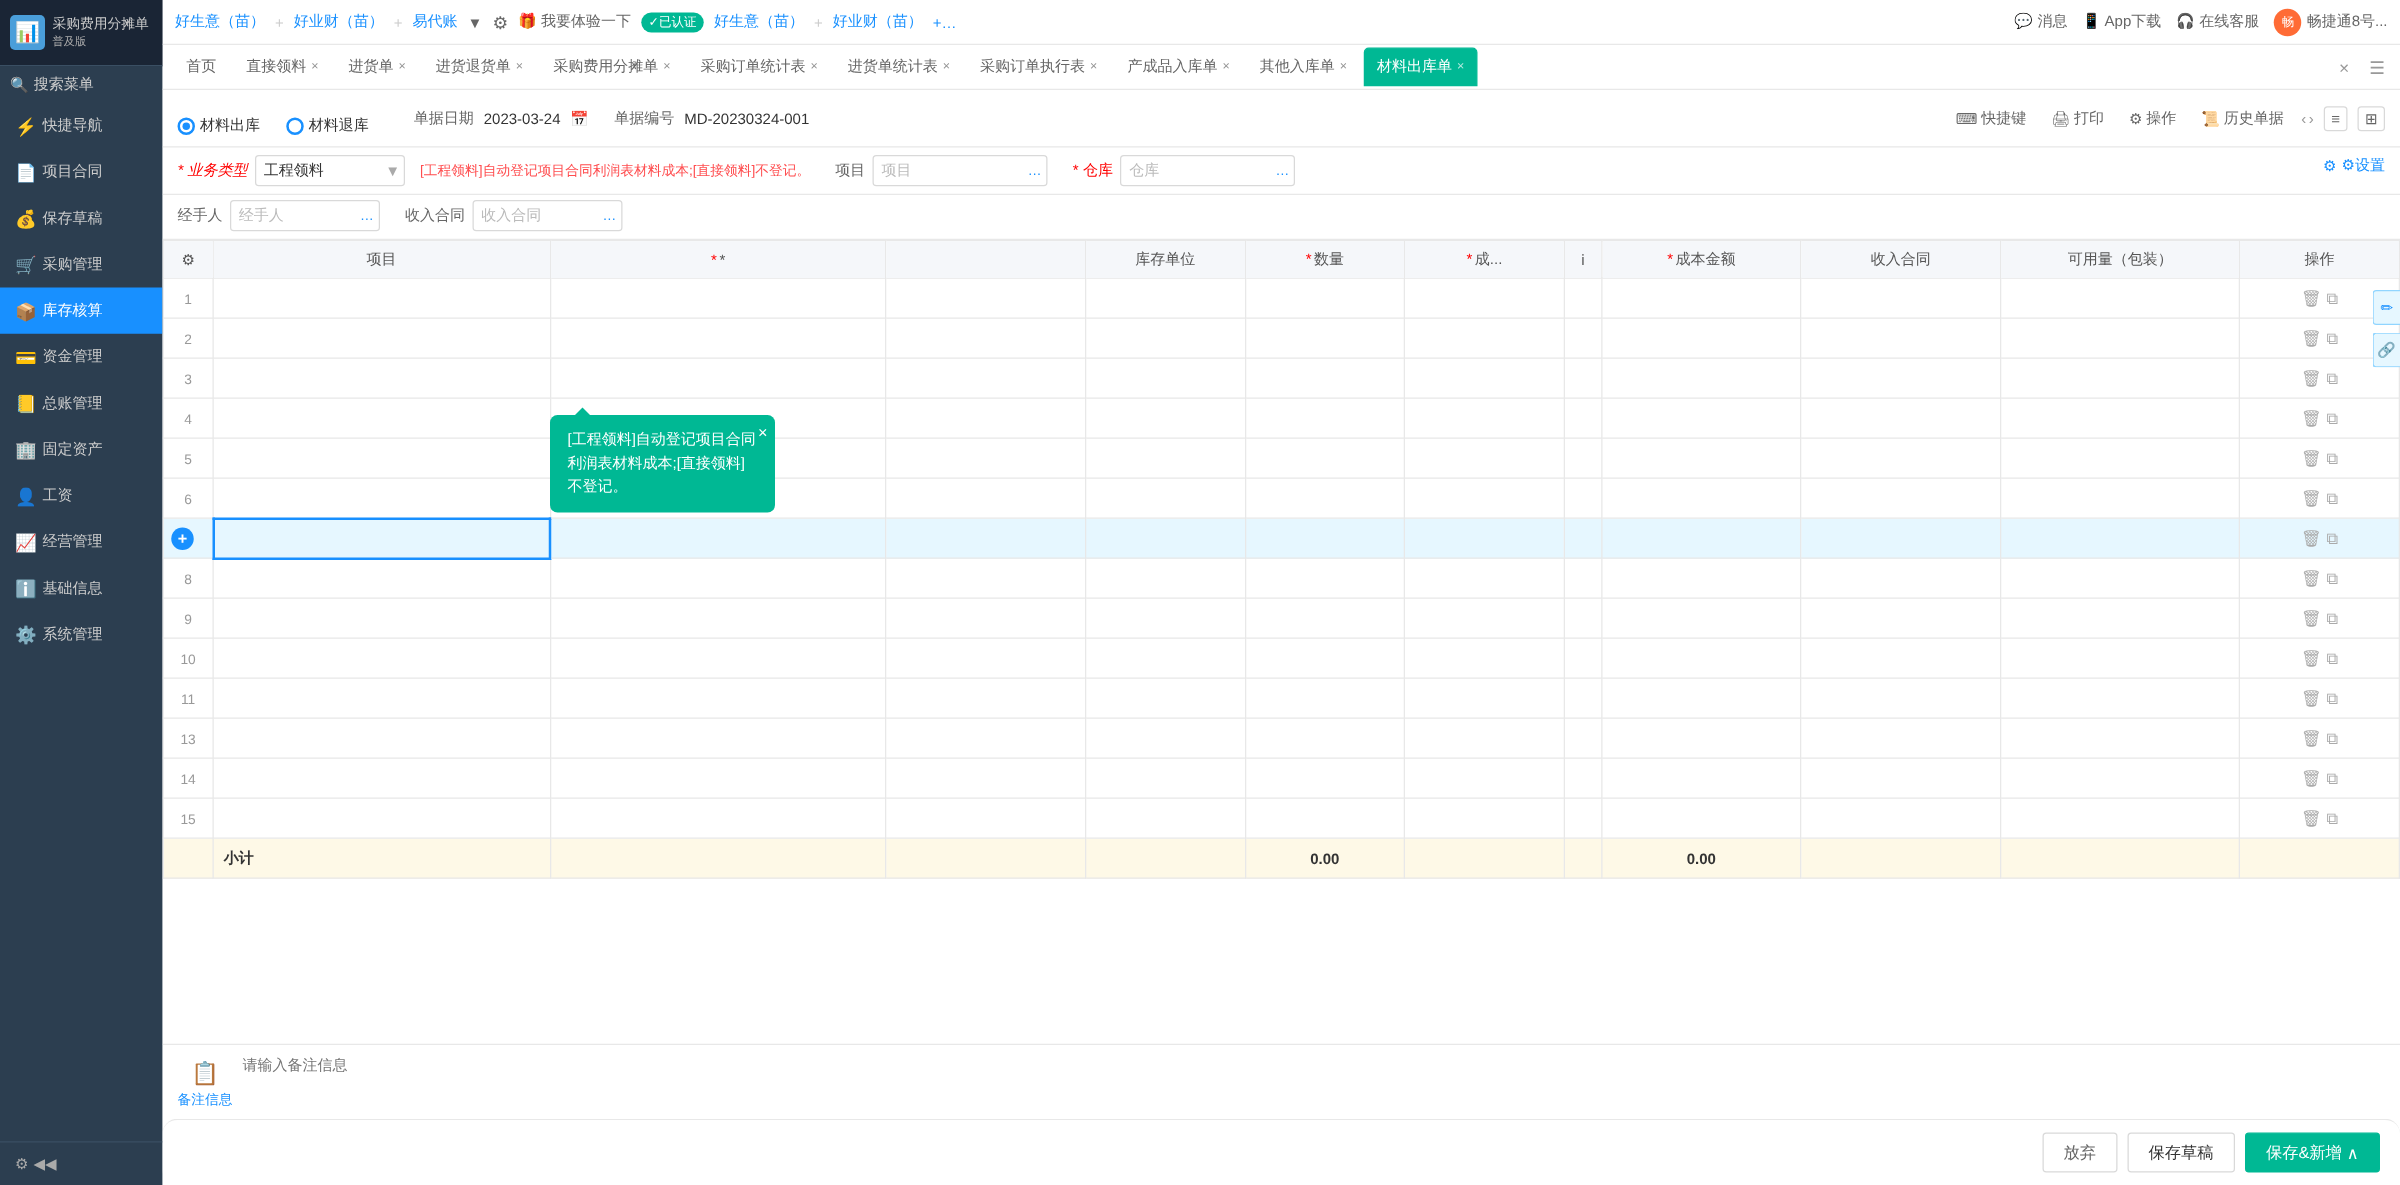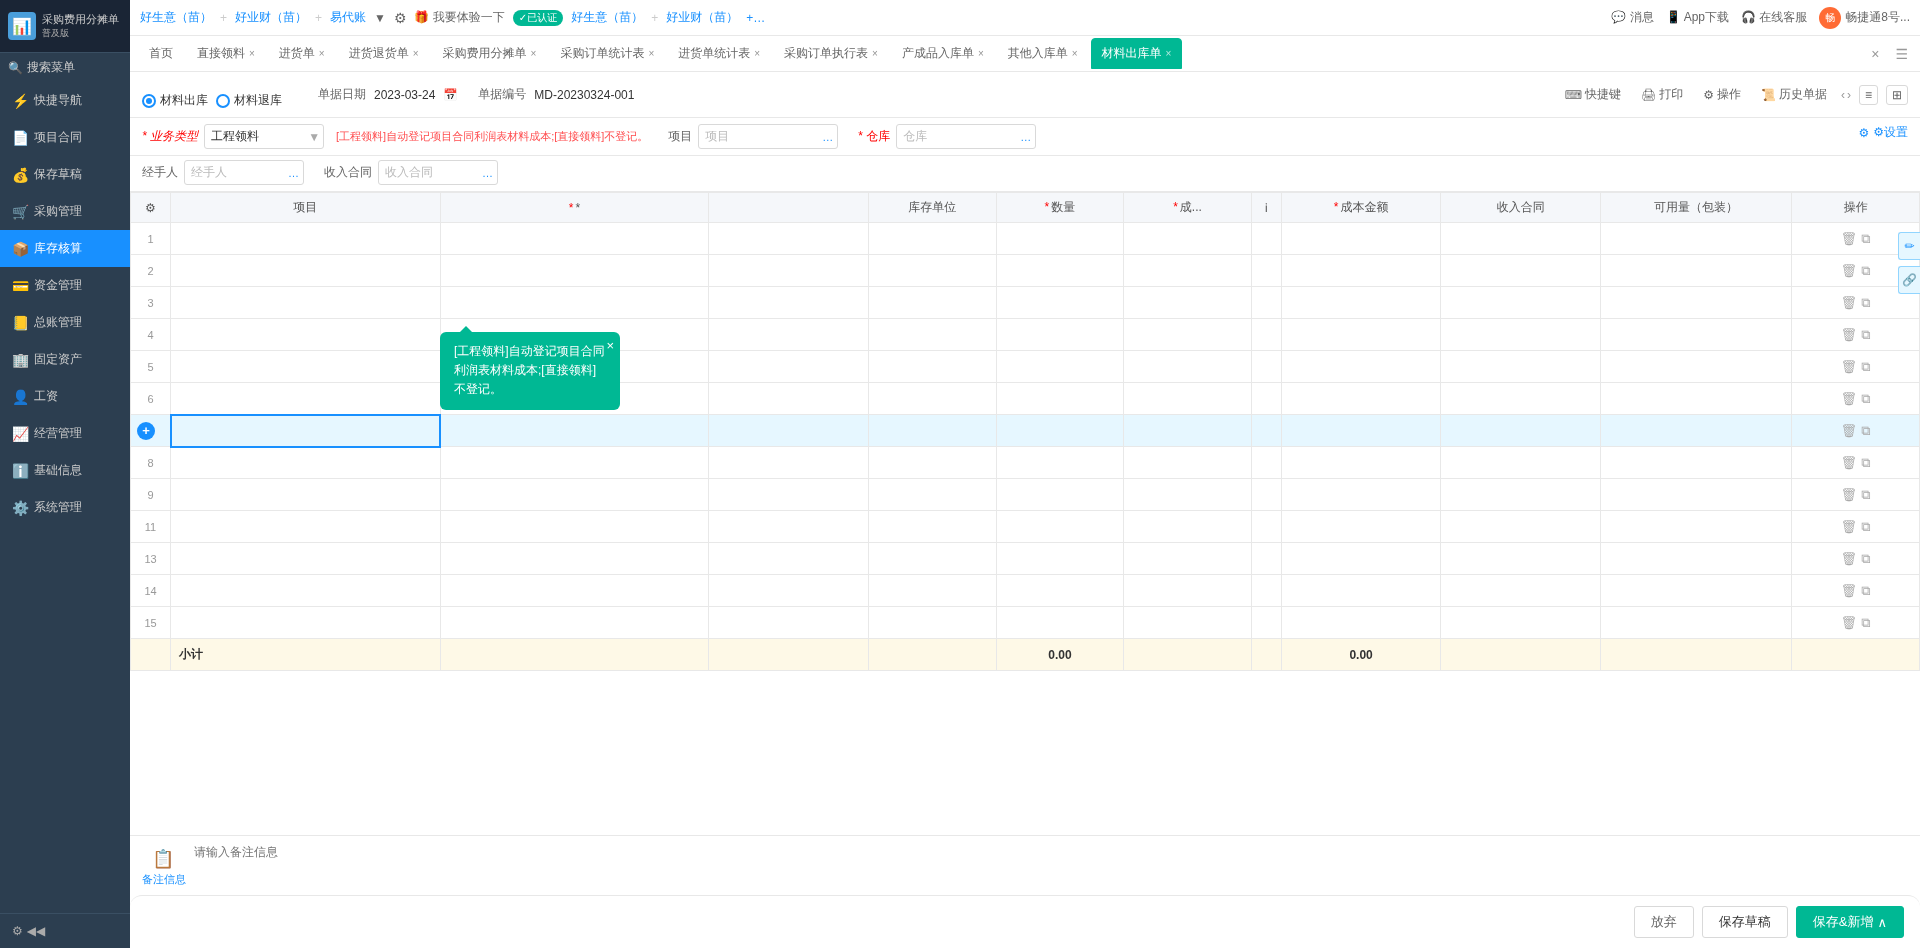--- a/index.html
+++ b/index.html
@@ -37,21 +37,21 @@
     .tab-item { display: inline-flex; align-items: center; gap: 4px; padding: 6px 10px; border: 1px solid transparent; border-radius: 4px 4px 0 0; cursor: pointer; font-size: 12px; color: #666; white-space: nowrap; }
     .tab-item.active { background: #00b894; color: #fff; border-color: #00b894; }
     .tab-close { font-size: 10px; opacity: 0.7; }
     .tabbar-actions { margin-left: auto; display: flex; align-items: center; gap: 4px; }
 
     
     .content { flex: 1; overflow: hidden; background: #fff; display: flex; flex-direction: column; }
 
     
     .form-header { padding: 8px 12px; border-bottom: 1px solid #e8e8e8; display: flex; align-items: center; gap: 16px; flex-wrap: wrap; }
-    .radio-group { display: flex; align-items: flex-start; gap: 8px; margin-top: 12px; }
+    .radio-group { display: flex; align-items: flex-start; gap: 21px; margin-top: 12px; }
     .radio-item { display: flex; align-items: center; gap: 4px; cursor: pointer; }
     .radio-dot { width: 14px; height: 14px; border-radius: 50%; border: 2px solid #1890ff; display: flex; align-items: center; justify-content: center; }
     .radio-dot.active::after { content: ''; width: 6px; height: 6px; background: #1890ff; border-radius: 50%; }
     .form-header-actions { margin-left: auto; display: flex; align-items: center; gap: 8px; font-size: 12px; color: #666; }
     .form-header-btn { display: flex; align-items: center; gap: 3px; cursor: pointer; padding: 2px 6px; border-radius: 3px; }
 
     
     .table-container { flex: 1; overflow: auto; position: relative; }
     .data-table { width: 100%; border-collapse: collapse; font-size: 12px; }
     .data-table thead th { background: #f5f7fa; border: 1px solid #e8e8e8; padding: 6px 8px; text-align: center; white-space: nowrap; position: sticky; top: 0; z-index: 10; font-weight: 500; color: #555; }
@@ -563,20 +563,39 @@
                 <td></td>
                 <td></td>
               <td>
                   <div class="action-icons">
                     <span class="icon-btn">🗑</span>
                     <span class="icon-btn">⧉</span>
                   </div>
                 </td>
             </tr>
 
+            <tr>
+              <td><span class="row-num">10</span></td>
+              <td></td>
+                <td></td>
+                <td></td>
+                <td></td>
+                <td></td>
+                <td></td>
+                <td></td>
+                <td></td>
+                <td></td>
+                <td></td>
+              <td>
+                  <div class="action-icons">
+                    <span class="icon-btn">🗑</span>
+                    <span class="icon-btn">⧉</span>
+                  </div>
+                </td>
+            </tr>
 
             <tr>
               <td><span class="row-num">11</span></td>
               <td></td>
                 <td></td>
                 <td></td>
                 <td></td>
                 <td></td>
                 <td></td>
                 <td></td>

